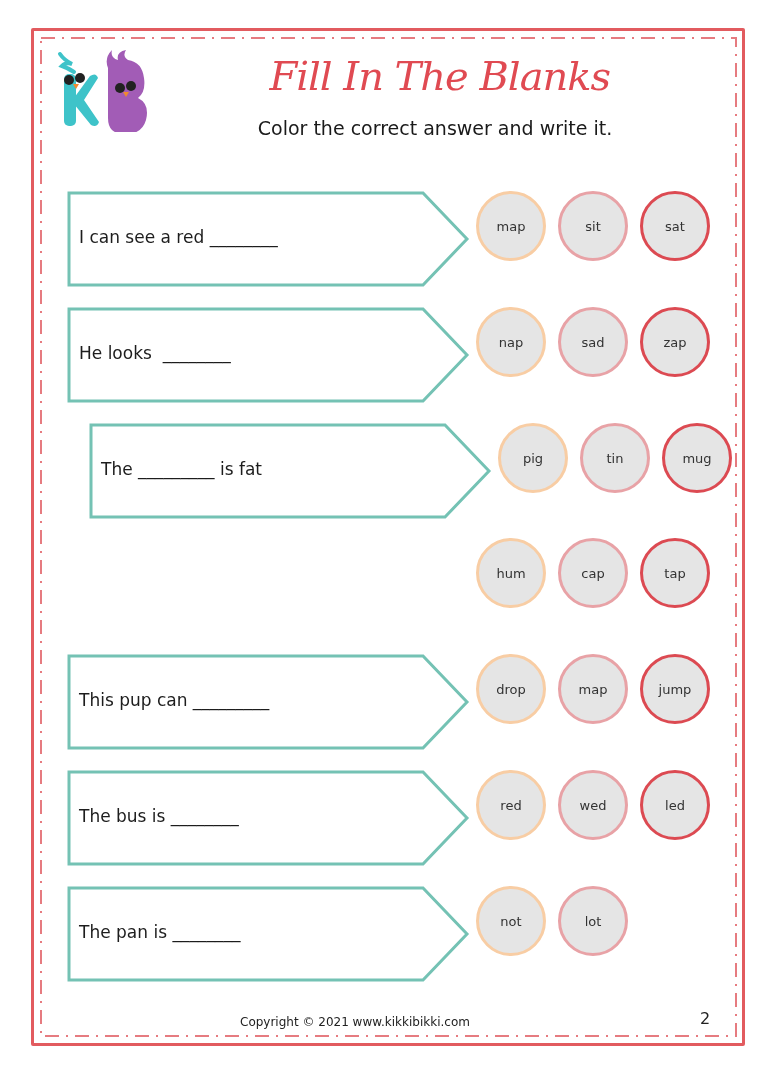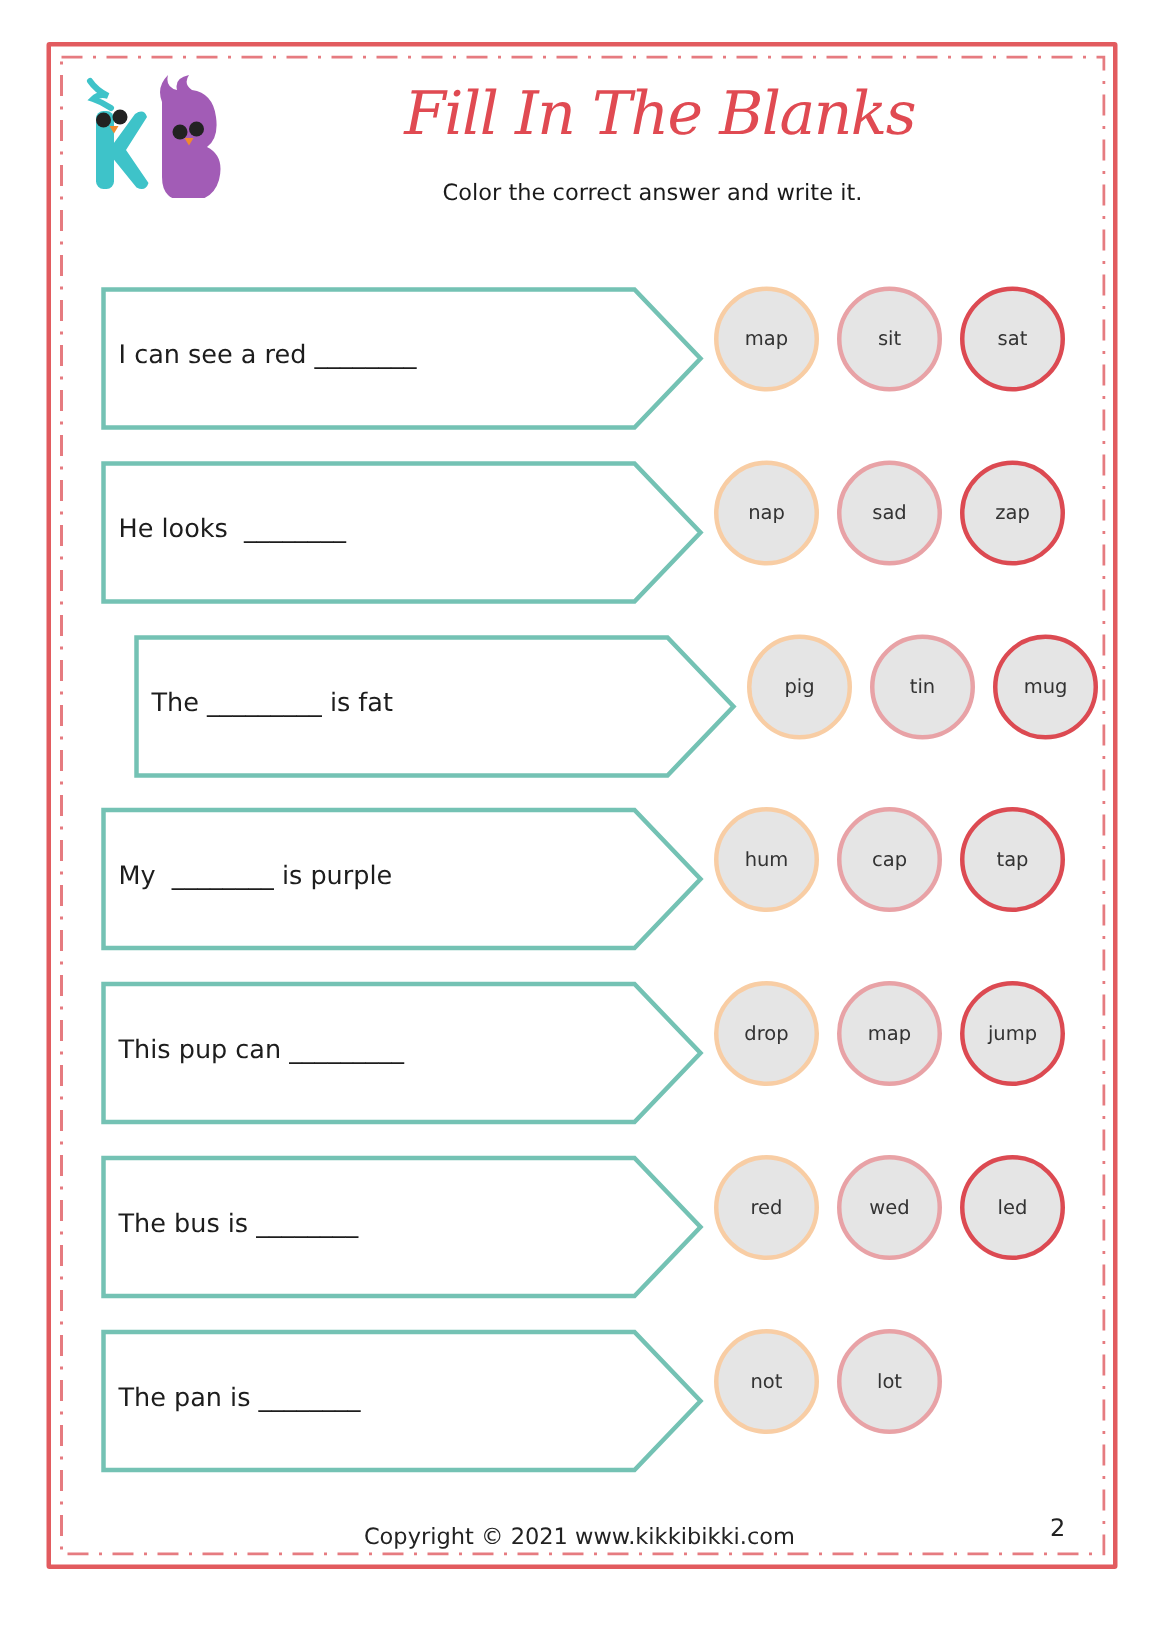--- a/index.html
+++ b/index.html
@@ -1,30 +1,30 @@
 <!DOCTYPE html>
 <html><head>
 <meta charset="utf-8">
 <style>
   html, body { margin:0; padding:0; background:#ffffff; }
   body { width:768px; height:1083px; position:relative; overflow:hidden; font-family:"DejaVu Sans", sans-serif; }
   .outer-border { position:absolute; left:31px; top:28px; width:708px; height:1012px; border:3px solid #e25b5f; border-radius:2px; }
   .inner-border { position:absolute; left:40px; top:37px; width:697px; height:1000px; }
   .logo { position:absolute; left:52px; top:46px; width:100px; height:86px; }
   .title { position:absolute; left:260px; top:52px; width:350px; text-align:right; color:#e04a52; font-family:"DejaVu Serif", serif; font-style:italic; font-size:40px; letter-spacing:-1px; line-height:48px; }
-  .subtitle { position:absolute; left:200px; top:115px; width:470px; text-align:center; color:#1a1a1a; font-size:15px; line-height:26px; }
+  .subtitle { position:absolute; left:200px; top:115px; width:470px; text-align:center; color:#1a1a1a; font-size:19px; line-height:26px; }
   .row { position:absolute; left:0; width:768px; height:96px; }
   .arrow-box { position:absolute; left:67px; top:11px; width:404px; height:96px; }
   .arrow-box svg { position:absolute; left:0; top:0; }
   .sentence { position:absolute; left:12px; top:34px; font-size:17px; color:#1d1d1d; white-space:pre; line-height:24px; }
   .choice { position:absolute; top:11px; width:70px; height:70px; border-radius:50%; border:3px solid; box-sizing:border-box; display:flex; align-items:center; justify-content:center; font-size:13px; color:#333; background:#e5e5e5; cursor:pointer; }
   .c1 { left:476px; border-color:#f8cda4; }
   .c2 { left:558px; border-color:#e8a2a6; }
   .c3 { left:640px; border-color:#dc4a52; }
-  .copyright { position:absolute; left:240px; top:1015px; width:290px; text-align:right; font-size:15px; color:#222; }
+  .copyright { position:absolute; left:240px; top:1015px; width:290px; text-align:left; font-size:12px; color:#222; }
   .page-num { position:absolute; left:700px; top:1009px; font-size:16px; color:#222; }
 </style>
 </head>
 <body>
 
 <div class="outer-border"></div>
 <svg class="inner-border" width="697" height="1000" viewBox="0 0 697 1000">
   <rect x="1" y="1" width="695" height="998" fill="none" stroke="#e67b80" stroke-width="2" stroke-dasharray="14,7,2,7"></rect>
 </svg>
 
@@ -82,26 +82,20 @@
         <path d="M2 2 H356 L400 48 L356 94 H2 Z" fill="#fff" stroke="#74c2b4" stroke-width="3"></path>
       </svg>
     <span class="sentence">The _________ is fat</span>
   </div>
   <div class="choice c1">pig</div>
   <div class="choice c2">tin</div>
   <div class="choice c3">mug</div>
 </div>
 
 <div class="row" style="top:527px;">
-  <div class="arrow-box">
-    <svg width="404" height="96" viewBox="0 0 404 96">
-        <path d="M2 2 H356 L400 48 L356 94 H2 Z" fill="#fff" stroke="#74c2b4" stroke-width="3"></path>
-      </svg>
-    <span class="sentence">My  ________ is purple</span>
-  </div>
   <div class="choice c1">hum</div>
   <div class="choice c2">cap</div>
   <div class="choice c3">tap</div>
 </div>
 
 <div class="row" style="top:643px;padding-left:44px;">
   <div class="arrow-box">
     <svg width="404" height="96" viewBox="0 0 404 96">
         <path d="M2 2 H356 L400 48 L356 94 H2 Z" fill="#fff" stroke="#74c2b4" stroke-width="3"></path>
       </svg>

